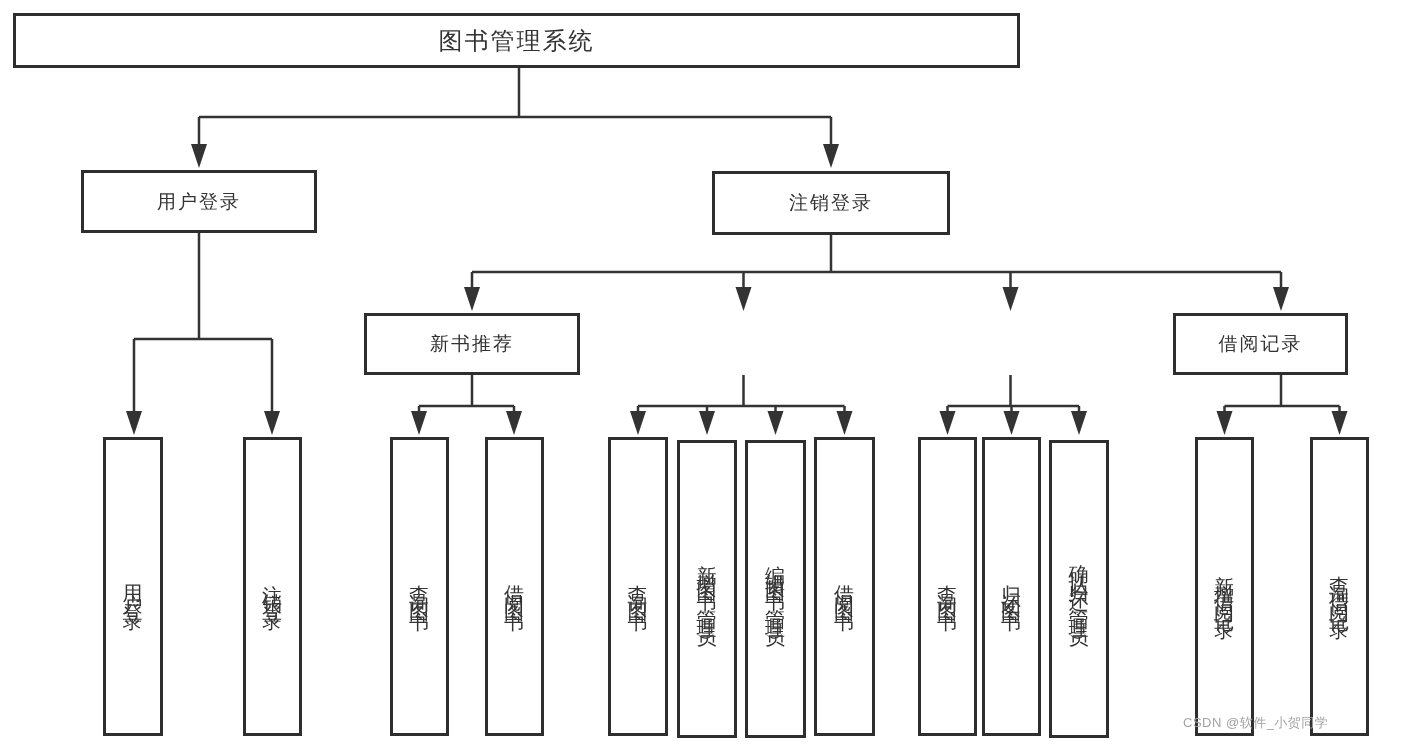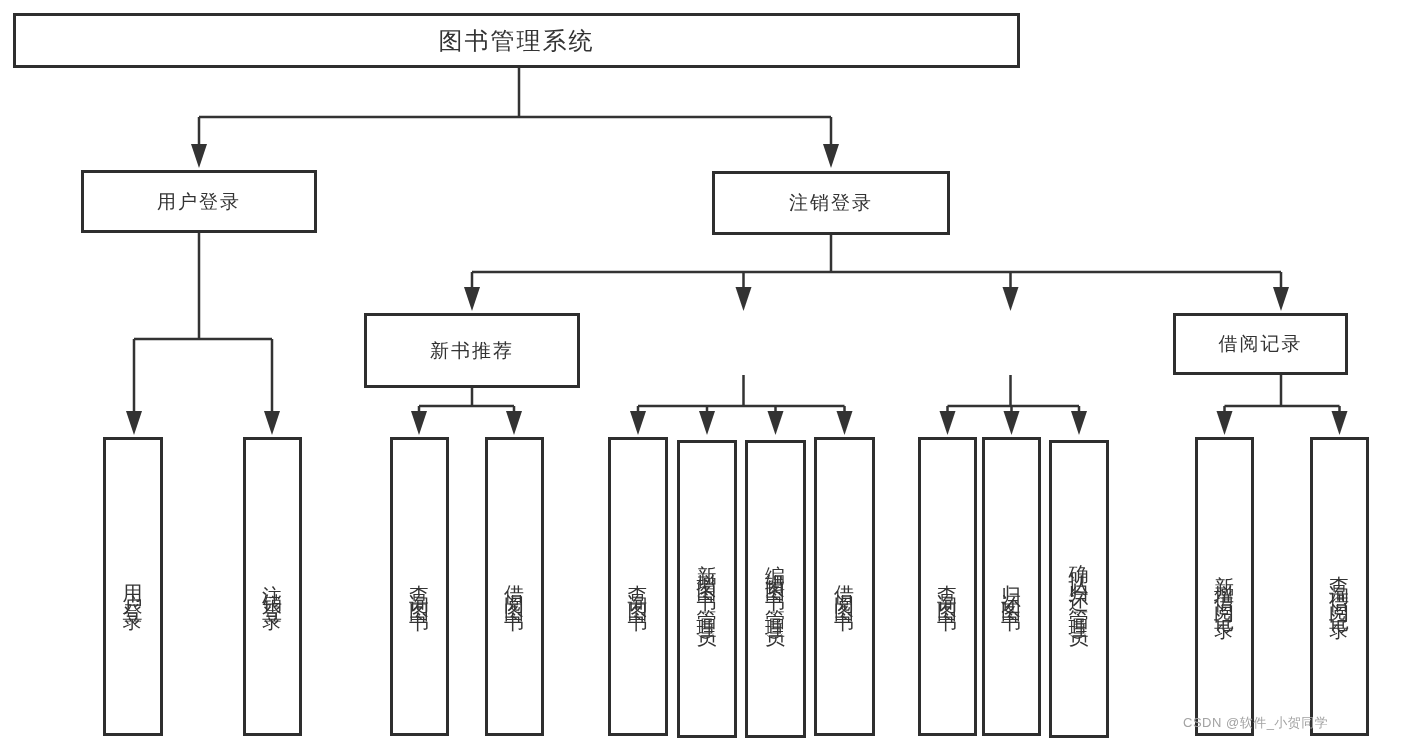--- a/index.html
+++ b/index.html
@@ -88,21 +88,21 @@
     <span>图书管理系统</span>
   </div>
 
   <div class="node" style="left:81px;top:170px;width:236px;height:63px">
     <span>用户登录</span>
   </div>
   <div class="node" style="left:712px;top:171px;width:238px;height:64px">
     <span>注销登录</span>
   </div>
 
-  <div class="node" style="left:364px;top:313px;width:216px;height:75px">
+  <div class="node" style="left:364px;top:313px;width:216px;height:62px">
     <span>新书推荐</span>
   </div>
   <div class="node" style="left:1173px;top:313px;width:175px;height:62px">
     <span>借阅记录</span>
   </div>
 
   <div class="node leaf" style="left:103px;top:437px;width:60px;height:299px">
     <span>用户登录</span>
   </div>
   <div class="node leaf" style="left:243px;top:437px;width:59px;height:299px">

